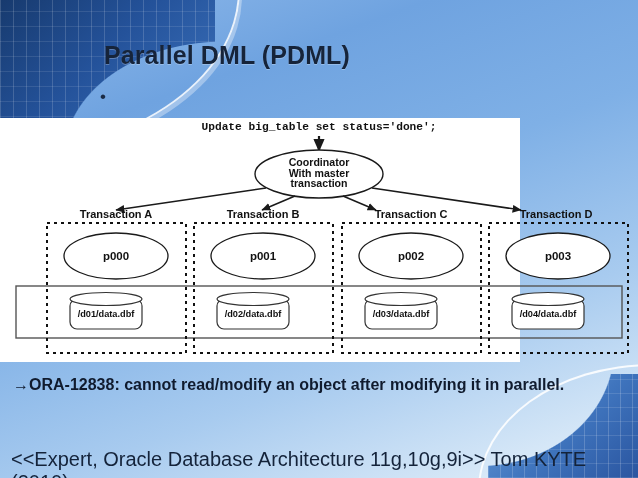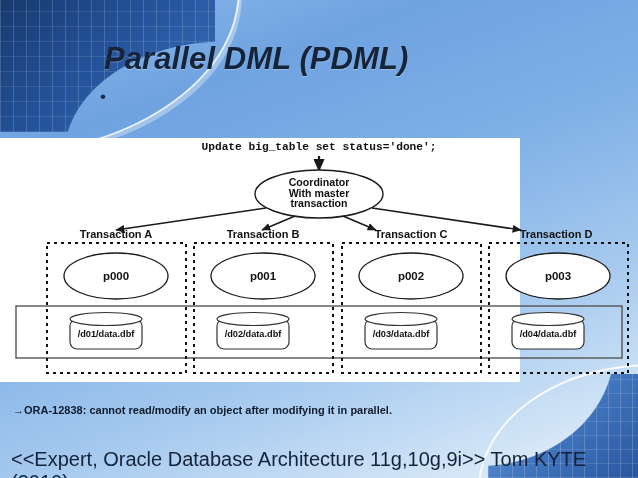--- a/index.html
+++ b/index.html
@@ -41,42 +41,41 @@
   }
   .swoosh-br{
     right:-14px;bottom:-12px;width:172px;height:124px;
     border-radius:100% 0 0 0;
     border-left:2.2px solid rgba(255,255,255,.88);
     border-top:2.2px solid rgba(255,255,255,.88);
   }
   
   #title{
     position:absolute;left:104px;top:41px;width:460px;
-    font-size:31px;font-weight:bold;color:#16243a;letter-spacing:.1px;
+    font-size:25px;font-weight:bold;color:#16243a;letter-spacing:.1px;
     text-shadow:0 1px 0 rgba(255,255,255,.25);
-    font-style:italic;
   }
   #bullet-row{
     position:absolute;left:100px;top:88px;width:470px;
     display:flex;align-items:baseline;gap:11px;
     font-size:20.5px;color:#1a2b45;
   }
   #bullet-dot{font-size:17px;line-height:1;color:#1a2b45;}
   
   #diagram{
-    position:absolute;left:0;top:138px;width:520px;height:244px;
+    position:absolute;left:0;top:118px;width:520px;height:244px;
     background:#ffffff;
   }
   #diagram svg{display:block;width:638px;height:244px;}
   .dtext{font-family:"Liberation Sans", sans-serif;font-weight:bold;fill:#111;}
   .mono{font-family:"Liberation Mono", monospace;font-weight:bold;fill:#111;}
   
   #ora-note{
     position:absolute;left:13px;top:375px;width:600px;
-    font-size:11px;font-weight:bold;color:#101b2e;line-height:1.28;margin-top:28px;
+    font-size:16px;font-weight:bold;color:#101b2e;line-height:1.28;
   }
   #ora-note .arrow{font-weight:bold;}
   #citation{
     position:absolute;left:11px;top:448px;width:600px;
     font-size:20px;color:#14233a;
   }
 </style>
 </head>
 <body>
 

